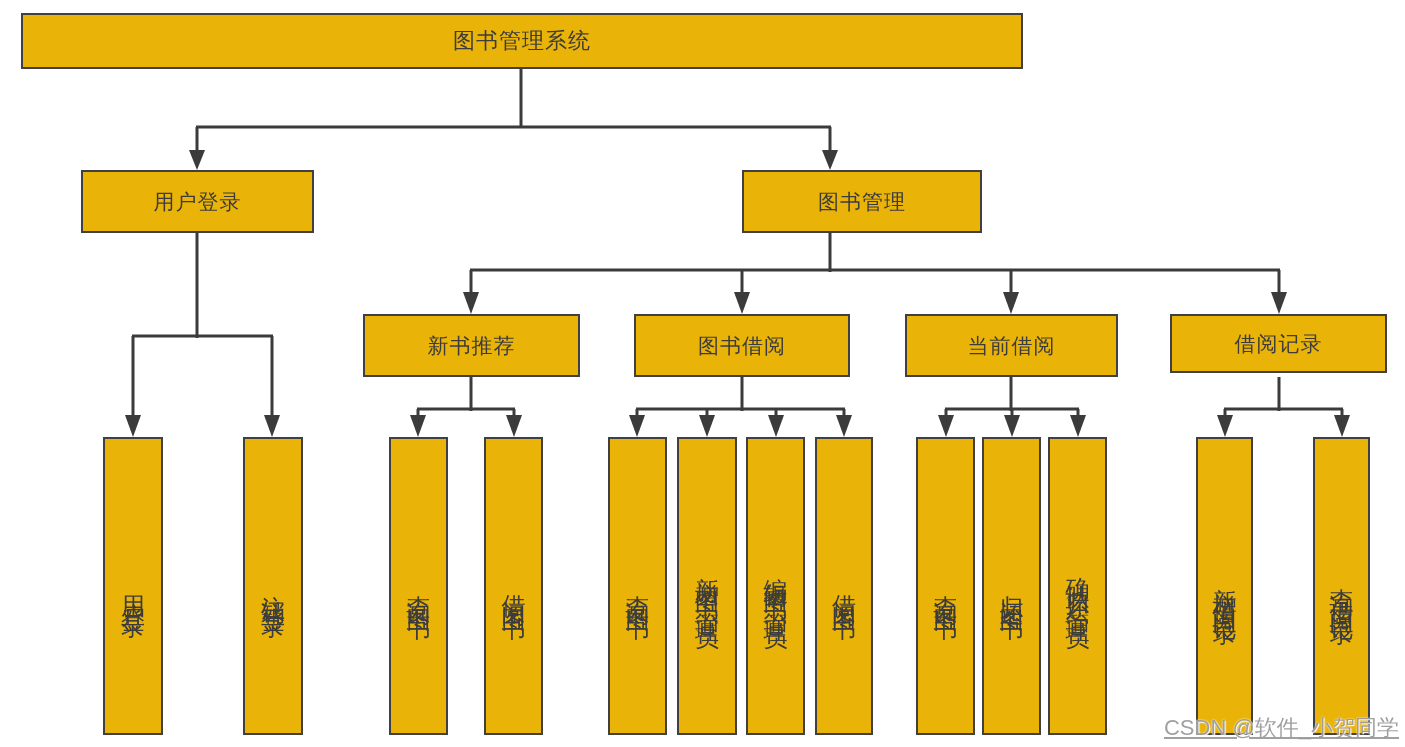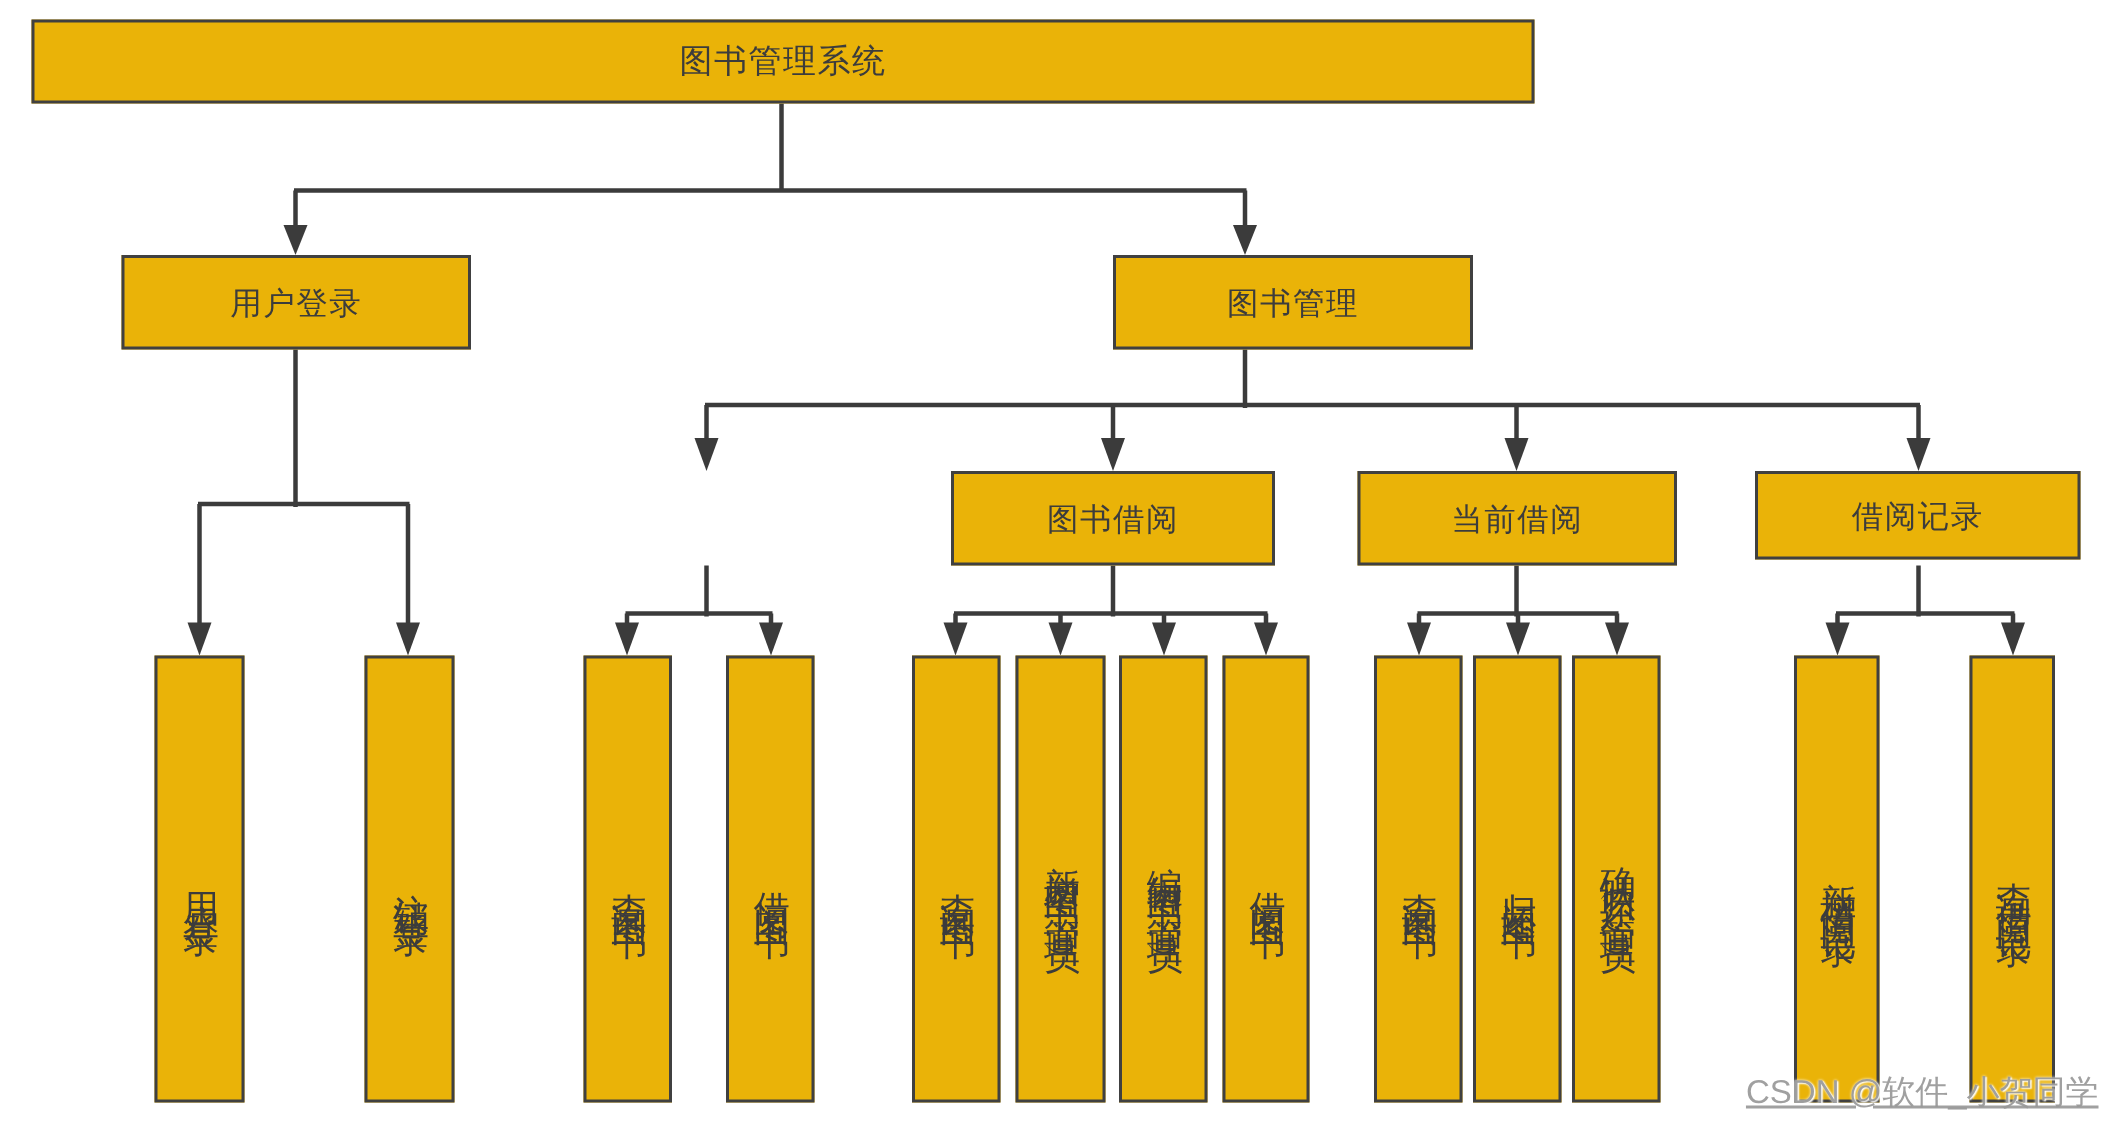--- a/index.html
+++ b/index.html
@@ -119,20 +119,23 @@
     <span class="label">图书管理系统</span>
   </div>
 
   <div class="box level" style="left:81px; top:170px; width:233px; height:63px;">
     <span class="label">用户登录</span>
   </div>
   <div class="box level" style="left:710px; top:170px; width:240px; height:63px;margin-left:32px;">
     <span class="label">图书管理</span>
   </div>
 
+  <div class="box level" style="left:363px; top:314px; width:217px; height:63px;">
+    <span class="label">新书推荐</span>
+  </div>
   <div class="box level" style="left:905px; top:314px; width:213px; height:63px;">
     <span class="label">当前借阅</span>
   </div>
   <div class="box level" style="left:634px; top:314px; width:216px; height:63px;">
     <span class="label">图书借阅</span>
   </div>
   <div class="box level" style="left:1170px; top:314px; width:217px; height:59px;">
     <span class="label">借阅记录</span>
   </div>
 

